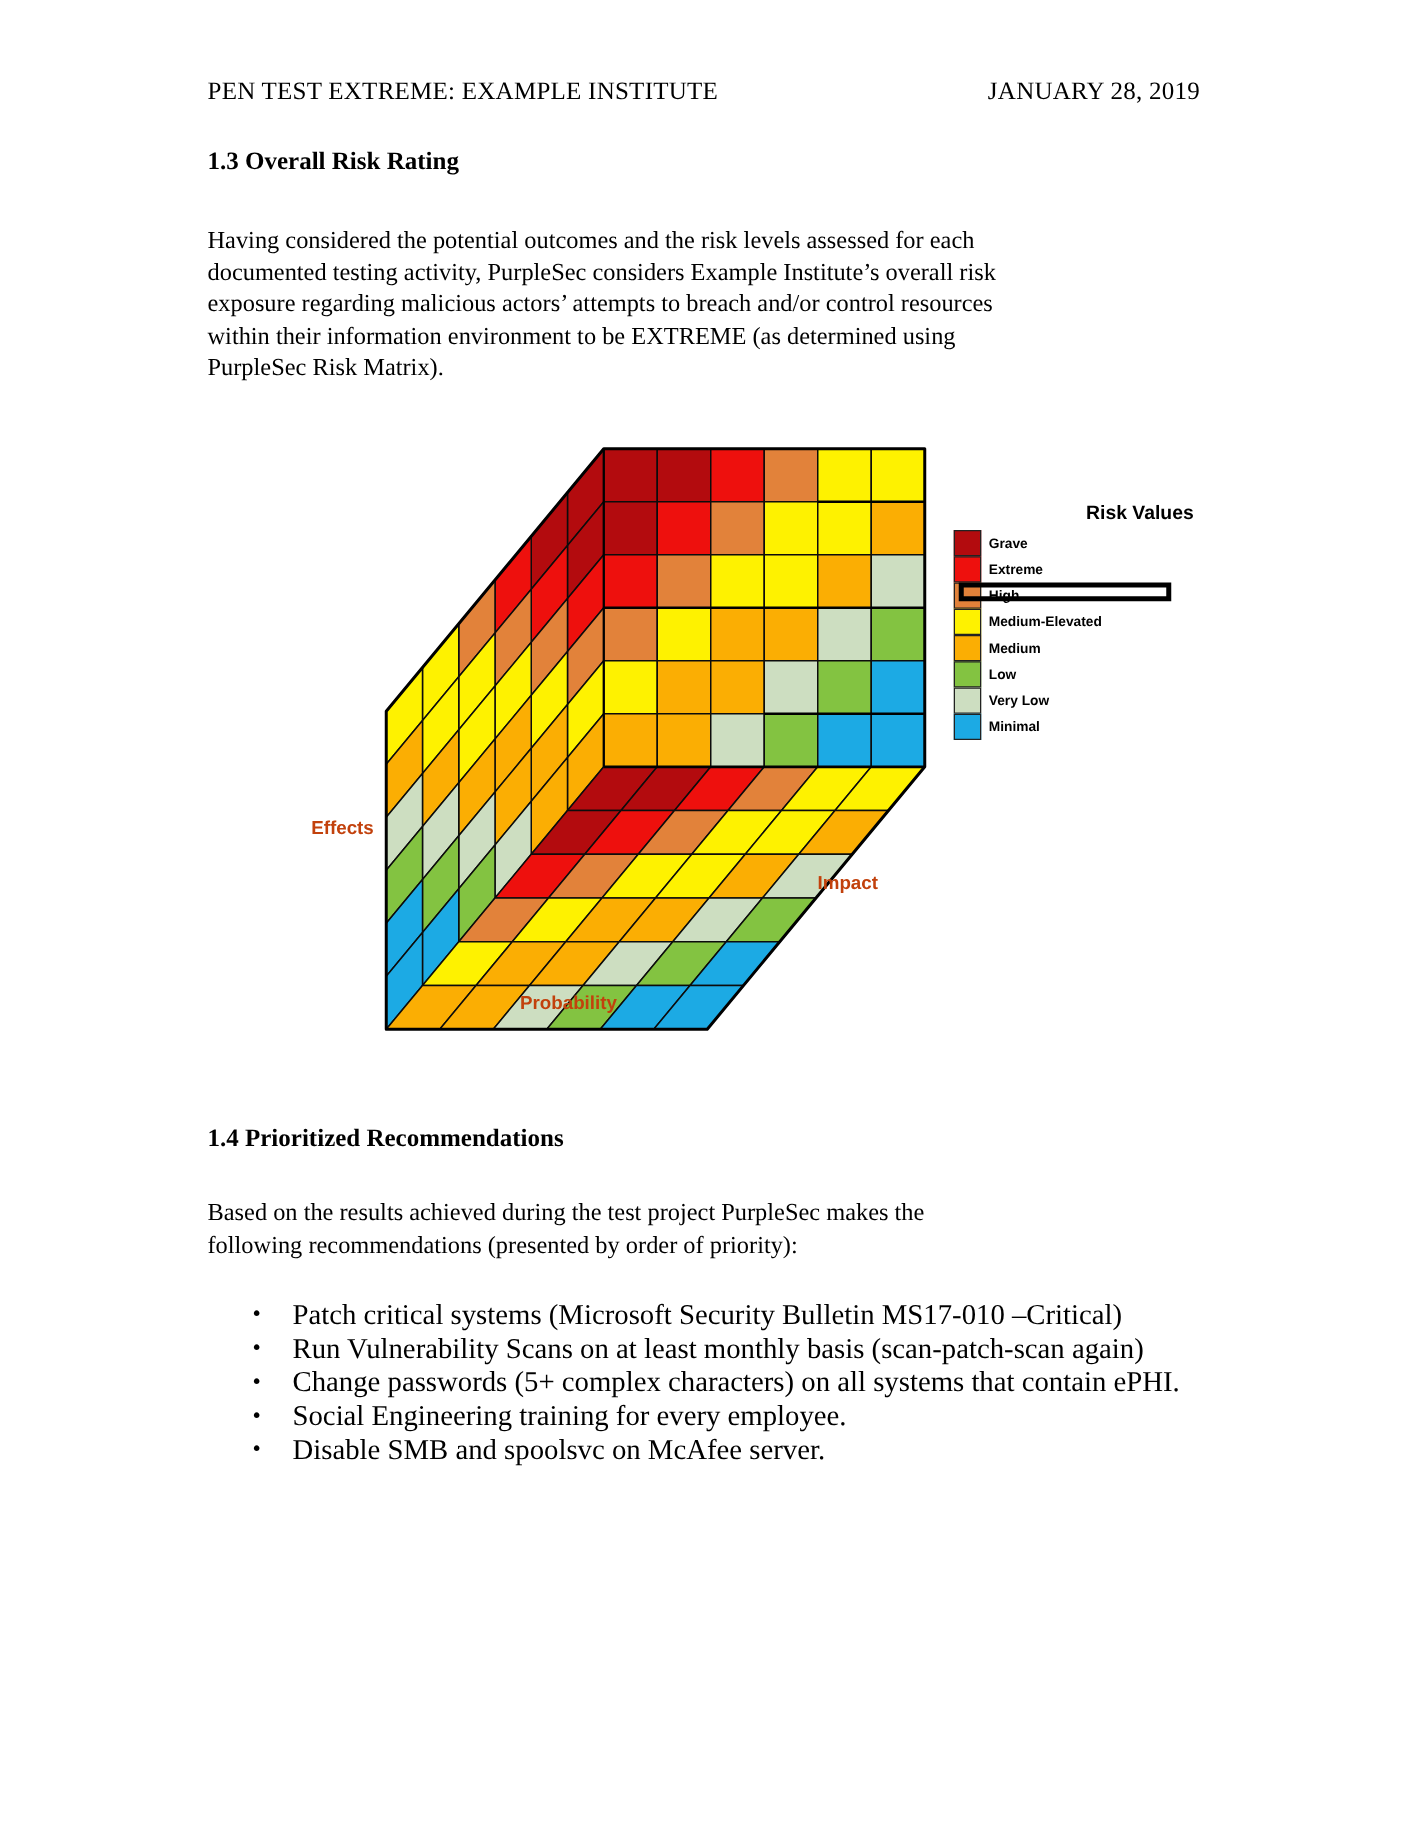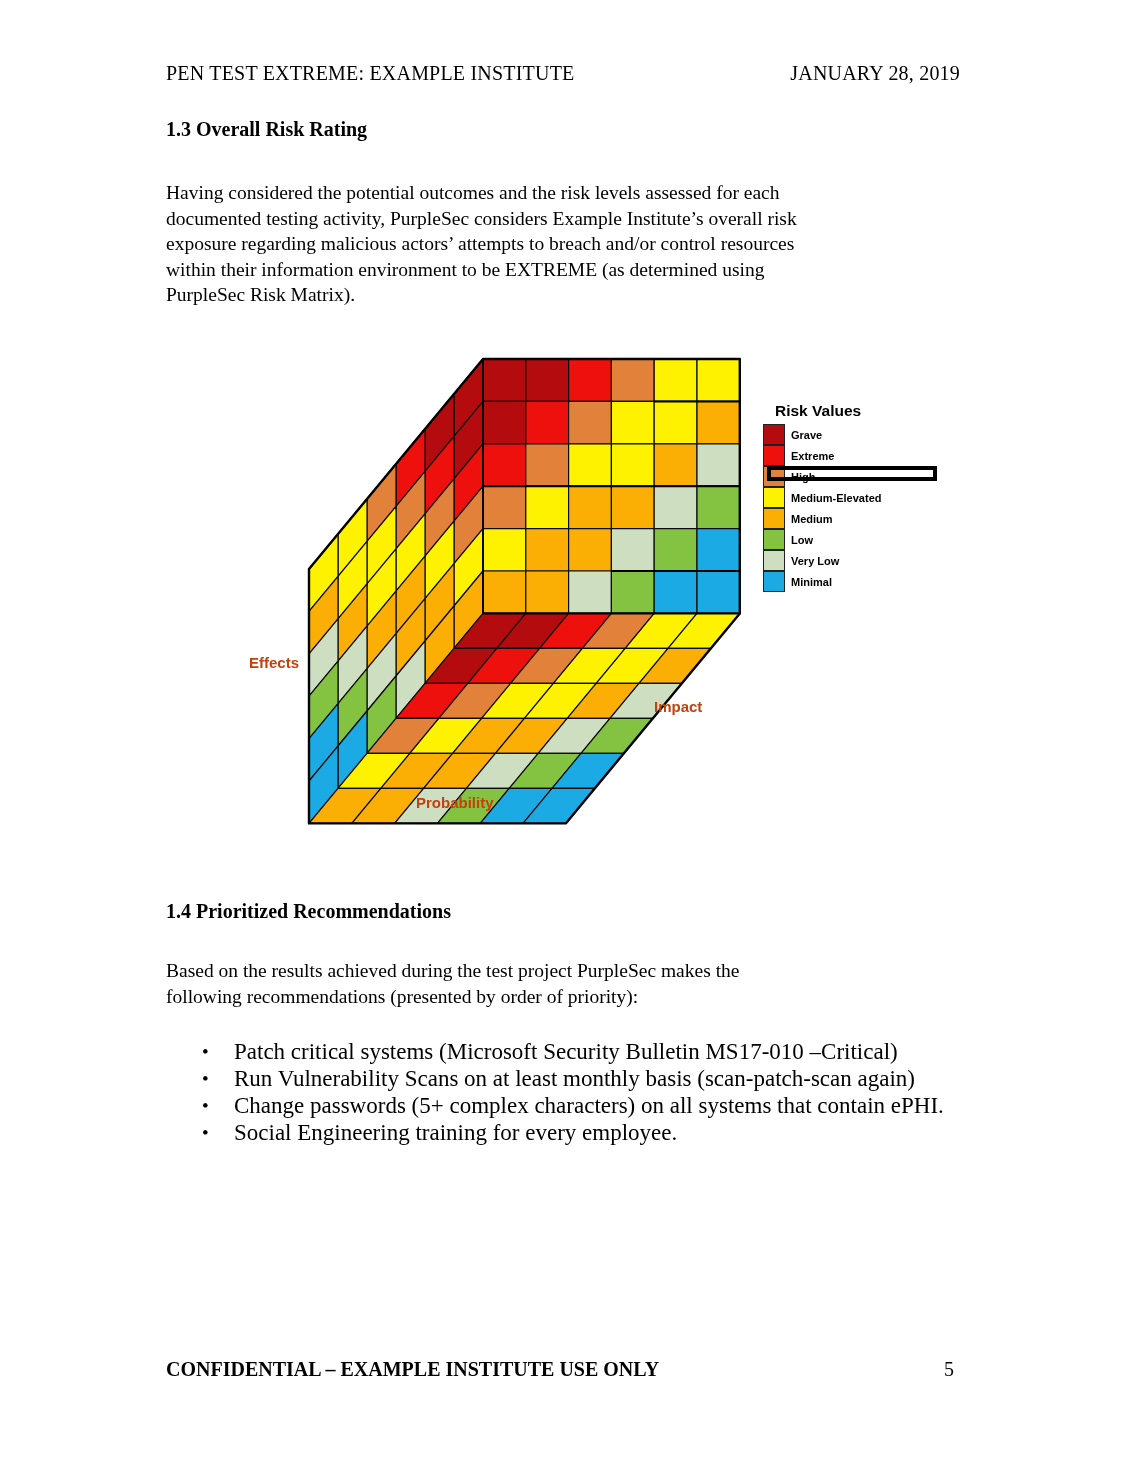--- a/index.html
+++ b/index.html
@@ -14,21 +14,21 @@
   .p1 { top:180px; }
   .riskfig { position:absolute; top:342px; left:0; width:1139px; height:500px; }
   .cube-svg { position:absolute; left:303px; top:11px; width:446px; height:478px; }
   .axis { position:absolute; font-family:"Liberation Sans", sans-serif;
           font-weight:bold; font-size:15px; color:#c2410c; }
   .ax-effects { left:249px; top:312px; }
   .ax-impact  { left:654px; top:356px; }
   .ax-prob    { left:416px; top:452px; }
   .legend { position:absolute; left:745px; top:60px; width:210px;
             font-family:"Liberation Sans", sans-serif; }
-  .legend-title { margin-left:30px; font-weight:bold; font-size:15.5px; }
+  .legend-title { margin-left:30px; font-weight:bold; font-size:15.5px;text-align:right; }
   .legend-items { margin-top:5px; margin-left:18px; position:relative; }
   .legend-item { display:flex; height:21px; align-items:stretch; }
   .legend-swatch { width:22px; height:21px; border:1px solid #222; margin-top:-1px; }
   .legend-label { margin-left:6px; font-size:11px; font-weight:600; line-height:21px; }
   .legend-highlight { position:absolute; left:4px; top:41px; width:170px; height:15px;
                       border:4px solid #000; pointer-events:none; }
   .caption { position:absolute; top:848px; left:166px; width:794px;
              text-align:center; font-size:19.5px; }
   .h14 { position:absolute; top:900px; left:166px; font-size:20px; font-weight:bold; }
   .p2 { top:958px; }
@@ -226,20 +226,17 @@
   <div class="para p2">
       <div>Based on the results achieved during the test project PurpleSec makes the</div>
       <div>following recommendations (presented by order of priority):</div>
     </div>
 
   <ul class="bullets">
       <li>Patch critical systems (Microsoft Security Bulletin MS17-010 –Critical)</li>
       <li>Run Vulnerability Scans on at least monthly basis (scan-patch-scan again)</li>
       <li>Change passwords (5+ complex characters) on all systems that contain ePHI.</li>
       <li>Social Engineering training for every employee.</li>
+      <li>Disable SMB and spoolsvc on McAfee server.</li>
     </ul>
 
-  <footer class="docfooter">
-    <span>CONFIDENTIAL – EXAMPLE INSTITUTE USE ONLY</span>
-    <span class="pagenum">5</span>
-  </footer>
 
 </div>
 
 </body></html>

